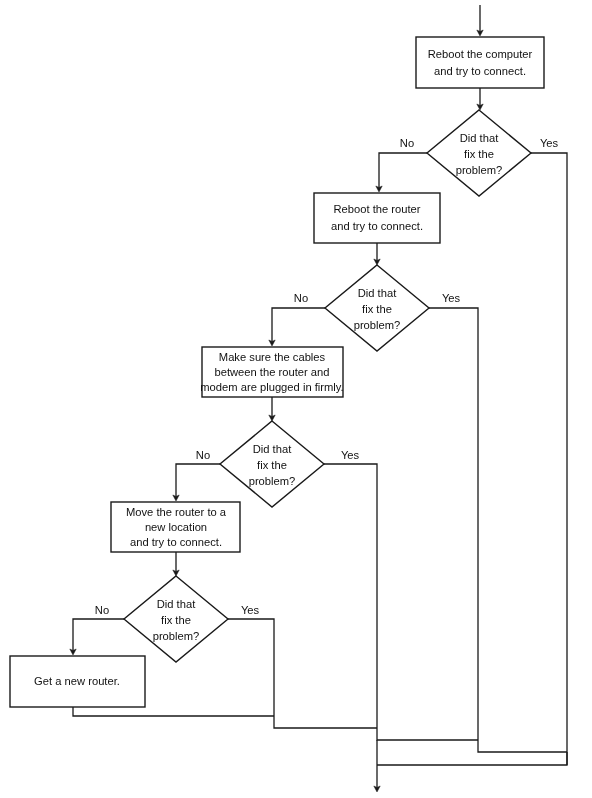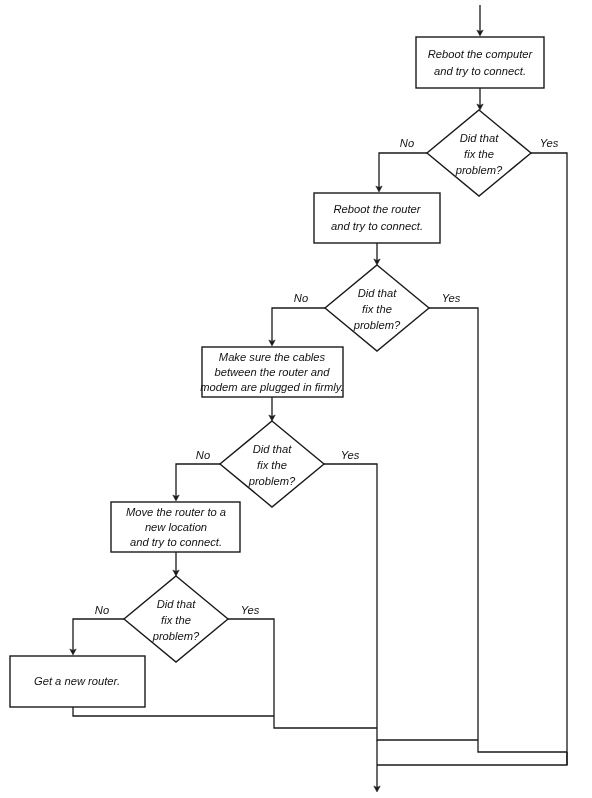--- a/index.html
+++ b/index.html
@@ -9,21 +9,20 @@
   }
   body {
     font-family: "Liberation Sans", sans-serif;
   }
   #flowchart-root {
     position: relative;
     width: 592px;
     height: 798px;
     background: #ffffff;
     overflow: hidden;
-    font-style: italic;
   }
   svg#chart-svg {
     position: absolute;
     top: 0;
     left: 0;
     width: 592px;
     height: 798px;
   }
   .node-shape {
     fill: #ffffff;

